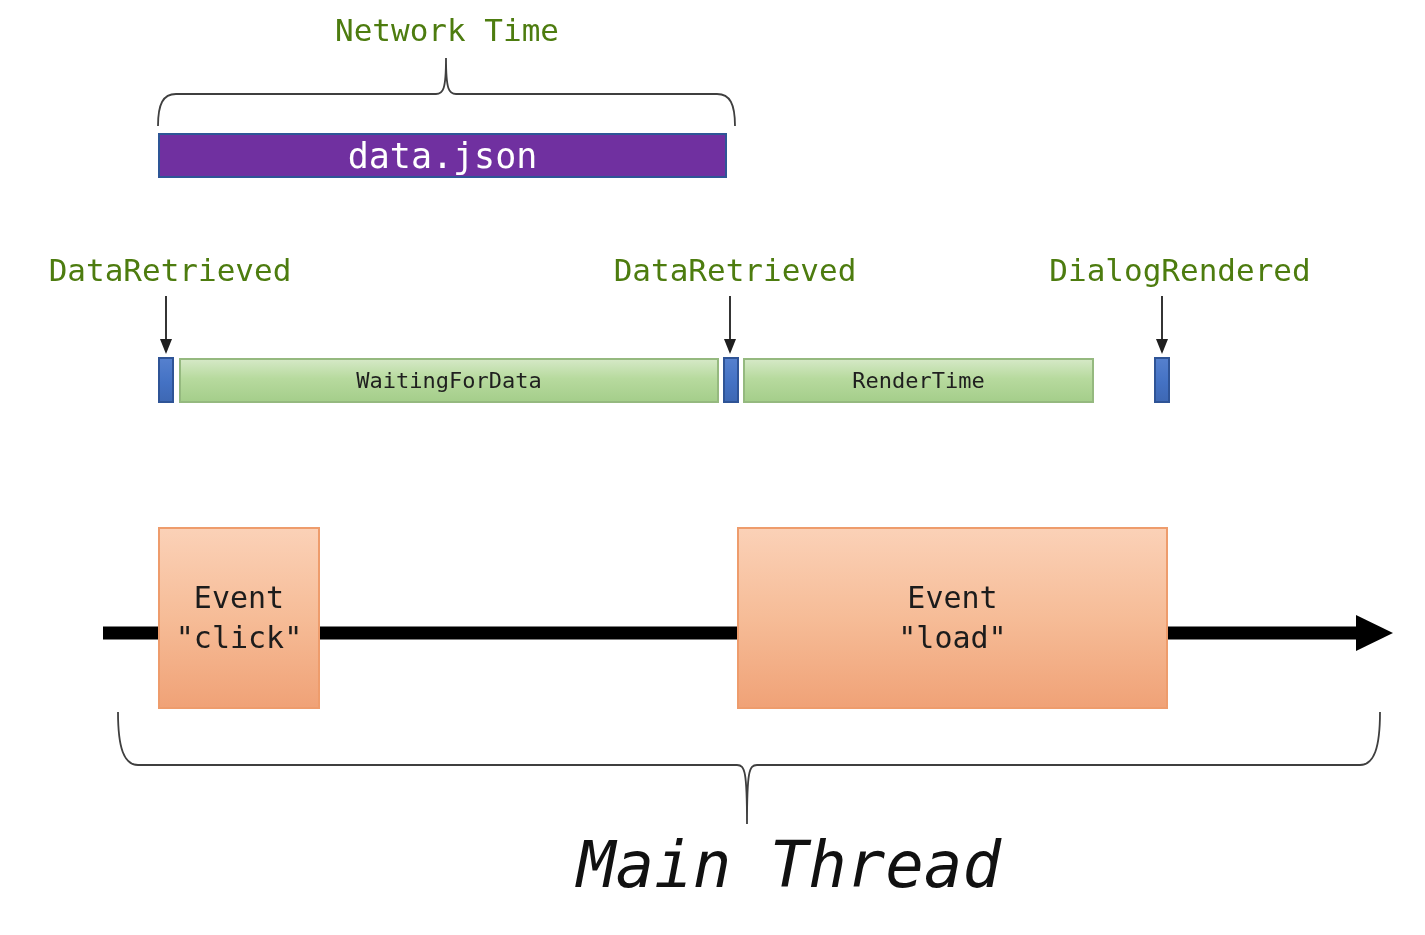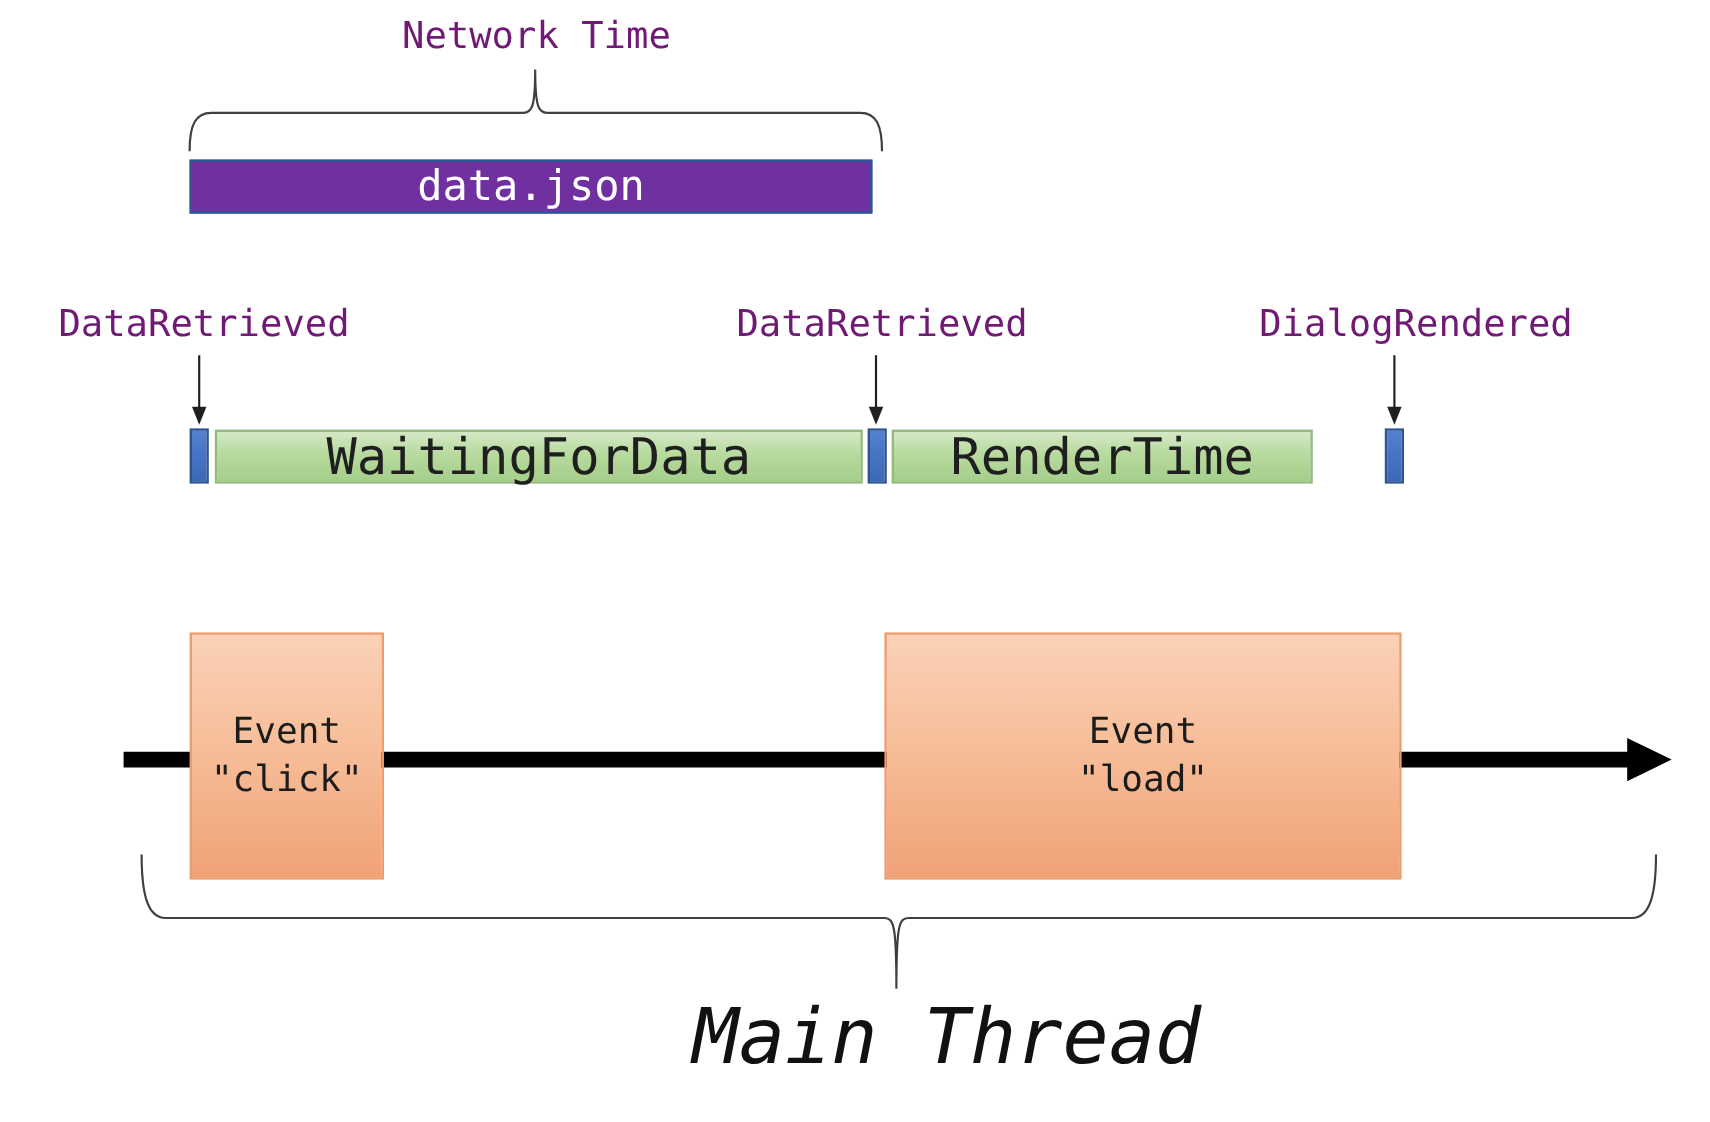--- a/index.html
+++ b/index.html
@@ -17,21 +17,21 @@
     color: #1a1a1a;
   }
   .mono {
     font-family: "DejaVu Sans Mono", "Liberation Mono", monospace;
   }
   .label {
     position: absolute;
     transform: translateX(-50%);
     font-size: 31px;
     white-space: nowrap;
-    color: #701a75;
+    color: #4d7c0f;
     text-align: right;
   }
   .network-label { left: 447px; top: 12px; }
   .marker-label { font-size: 31px; top: 252px; }
 
   .purple-bar {
     position: absolute;
     left: 158px; top: 133px;
     width: 569px; height: 45px;
     box-sizing: border-box;
@@ -57,29 +57,29 @@
   .span-bar {
     position: absolute;
     top: 358px;
     height: 45px;
     box-sizing: border-box;
     background: linear-gradient(180deg, #D4E8C5 0%, #B7DA9E 45%, #A5CE8B 100%);
     border: 2px solid #95B97F;
     display: flex; align-items: center; justify-content: center;
   }
   .span-bar span {
-    font-size: 42px;
+    font-size: 22px;
     color: #1f1f1f;
     white-space: nowrap;
   }
 
   .event-box {
     position: absolute;
     top: 527px;
-    height: 206px;
+    height: 182px;
     box-sizing: border-box;
     background: linear-gradient(180deg, #FBD1B7 0%, #F6BC97 50%, #F0A277 100%);
     border: 2px solid #EE9C6C;
     display: flex; flex-direction: column;
     align-items: center; justify-content: center;
     text-align: center;
   }
   .event-box span {
     font-size: 30px;
     line-height: 1.32;

